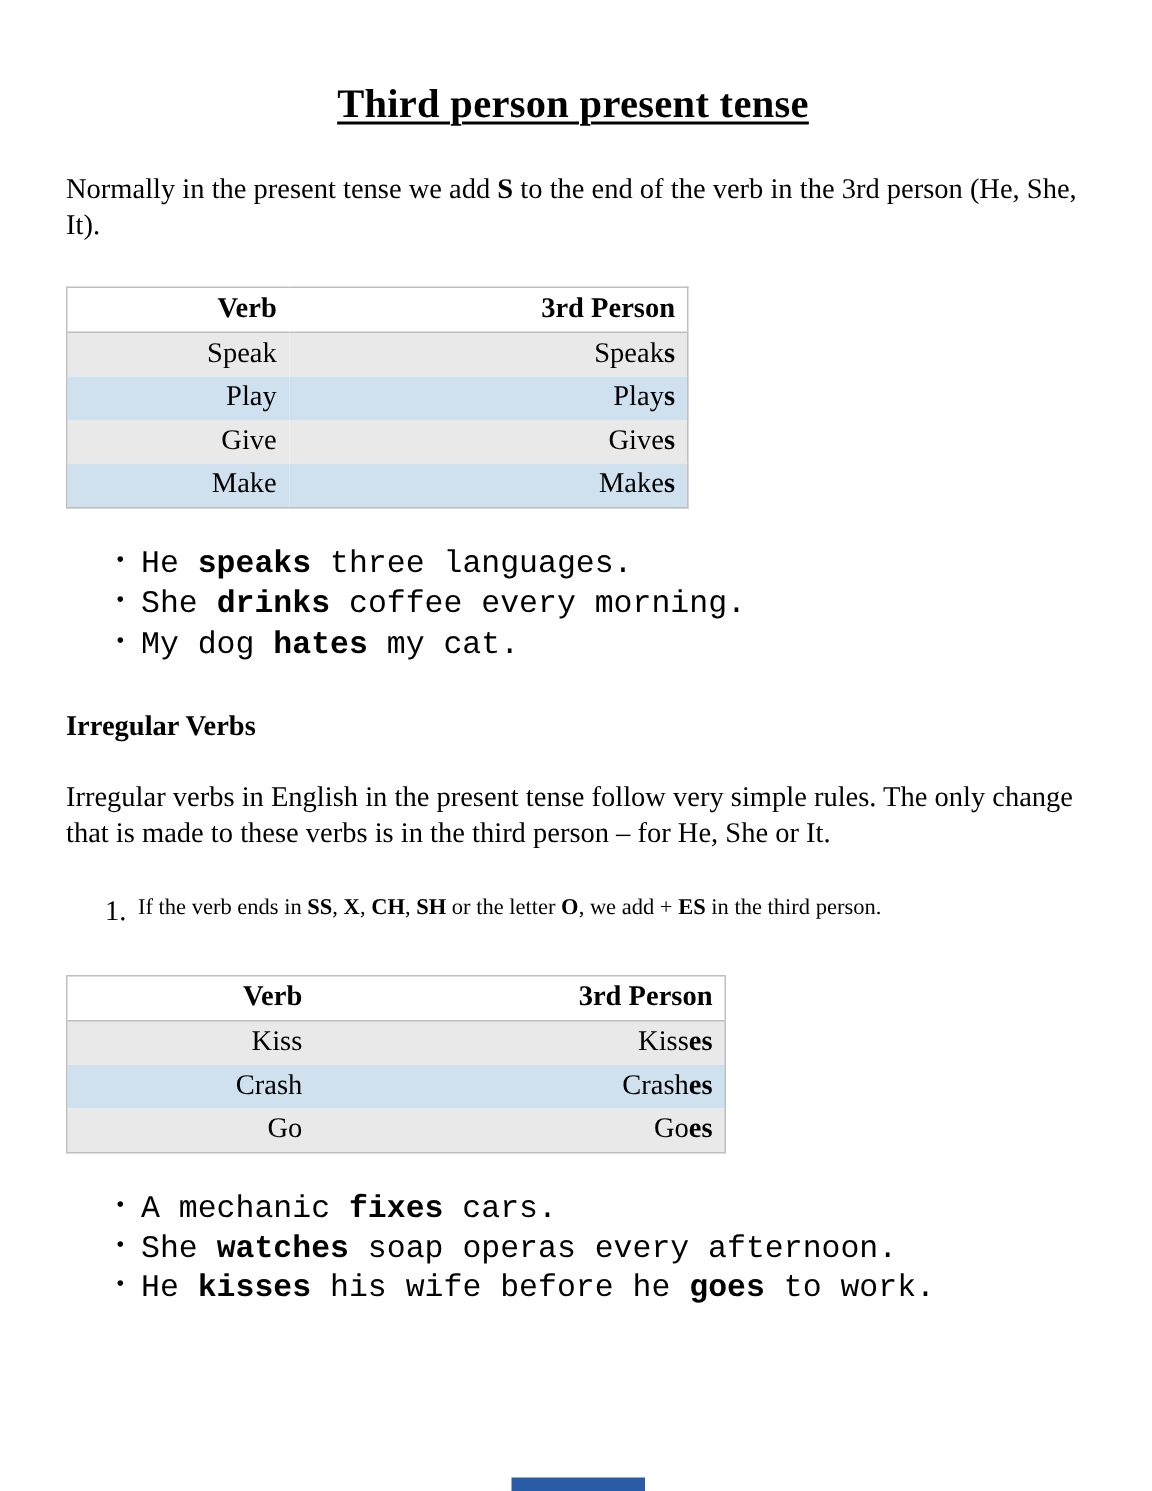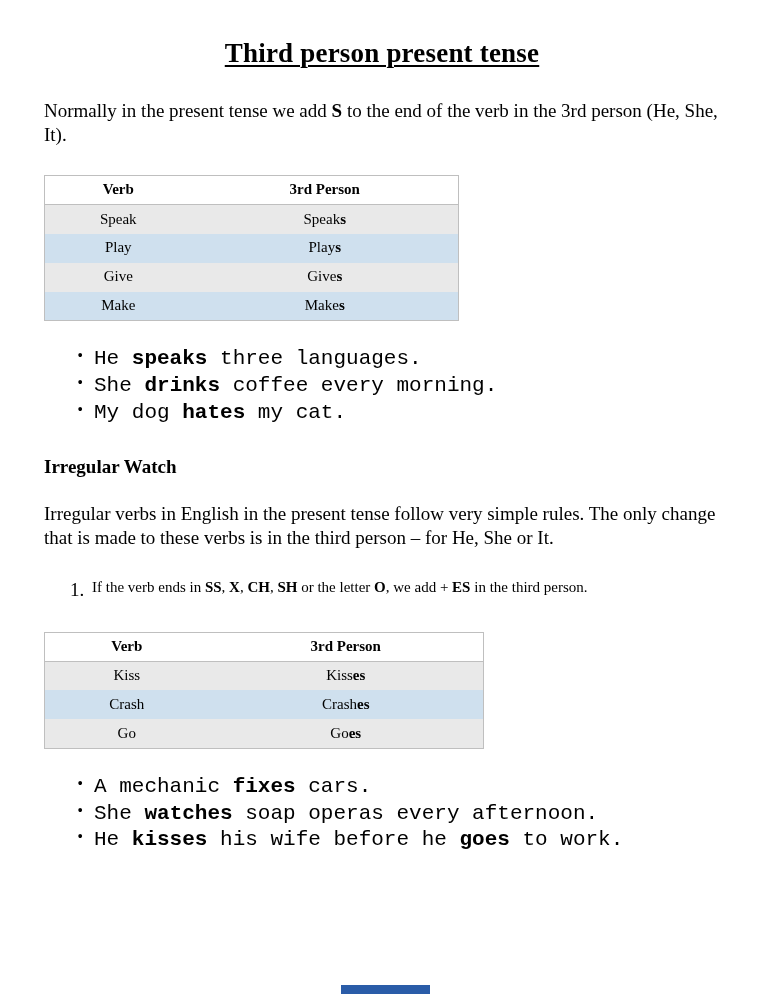--- a/index.html
+++ b/index.html
@@ -3,21 +3,21 @@
 <meta charset="utf-8">
 <style>
   * { margin:0; padding:0; box-sizing:border-box; }
   html, body { background:#ffffff; }
   body {
     width:768px; height:994px;
     position:relative; overflow:hidden;
     font-family:"Liberation Serif", serif;
     color:#000;
   }
-  .page { padding:38px 48px 0 44px; }
+  .page { padding:54px 48px 0 44px; }
 
   h1.doc-title {
     text-align:center;
     font-size:27px;
     font-weight:bold;
     text-decoration:underline;
     text-decoration-thickness:2px;
     text-underline-offset:3px;
     margin-bottom:30px;
     letter-spacing:0.2px;
@@ -34,22 +34,22 @@
     font-weight:bold;
     margin:30px 0 24px 0;
   }
 
   table.verb-table {
     border-collapse:collapse;
     border:1px solid var(--table-border, #bfbfbf);
     margin:0 0 26px 0;
   }
   table.verb-table th, table.verb-table td {
-    font-size:15px;
-    text-align:center;
+    font-size:19px;
+    text-align:right;
     padding:3px 8px 4px 7px;
     height:29px;
     vertical-align:middle;
   }
   table.verb-table th {
     font-weight:bold;
     background:#ffffff;
     border-bottom:1px solid var(--table-border, #bfbfbf);
   }
   table.verb-table tbody tr:nth-child(odd)  { background:var(--row-gray, #e9e9e9); }
@@ -140,21 +140,21 @@
         </tr>
       </tbody>
   </table>
 
   <ul class="bullets">
       <li>He <b>speaks</b> three languages.</li>
       <li>She <b>drinks</b> coffee every morning.</li>
       <li>My dog <b>hates</b> my cat.</li>
     </ul>
 
-  <h2 class="sub-heading">Irregular Watch</h2>
+  <h2 class="sub-heading">Irregular Verbs</h2>
 
   <p class="para intro">Irregular verbs in English in the present tense follow very simple rules. The only change that is made to these verbs is in the third person – for He, She or It.</p>
 
   <ol class="rules">
     <li>
       <span class="num">1.</span>
       <span class="rule-text">If the verb ends in <b>SS</b>, <b>X</b>, <b>CH</b>, <b>SH</b> or the letter <b>O</b>, we add + <b>ES</b> in the third person.</span>
     </li>
   </ol>
 

